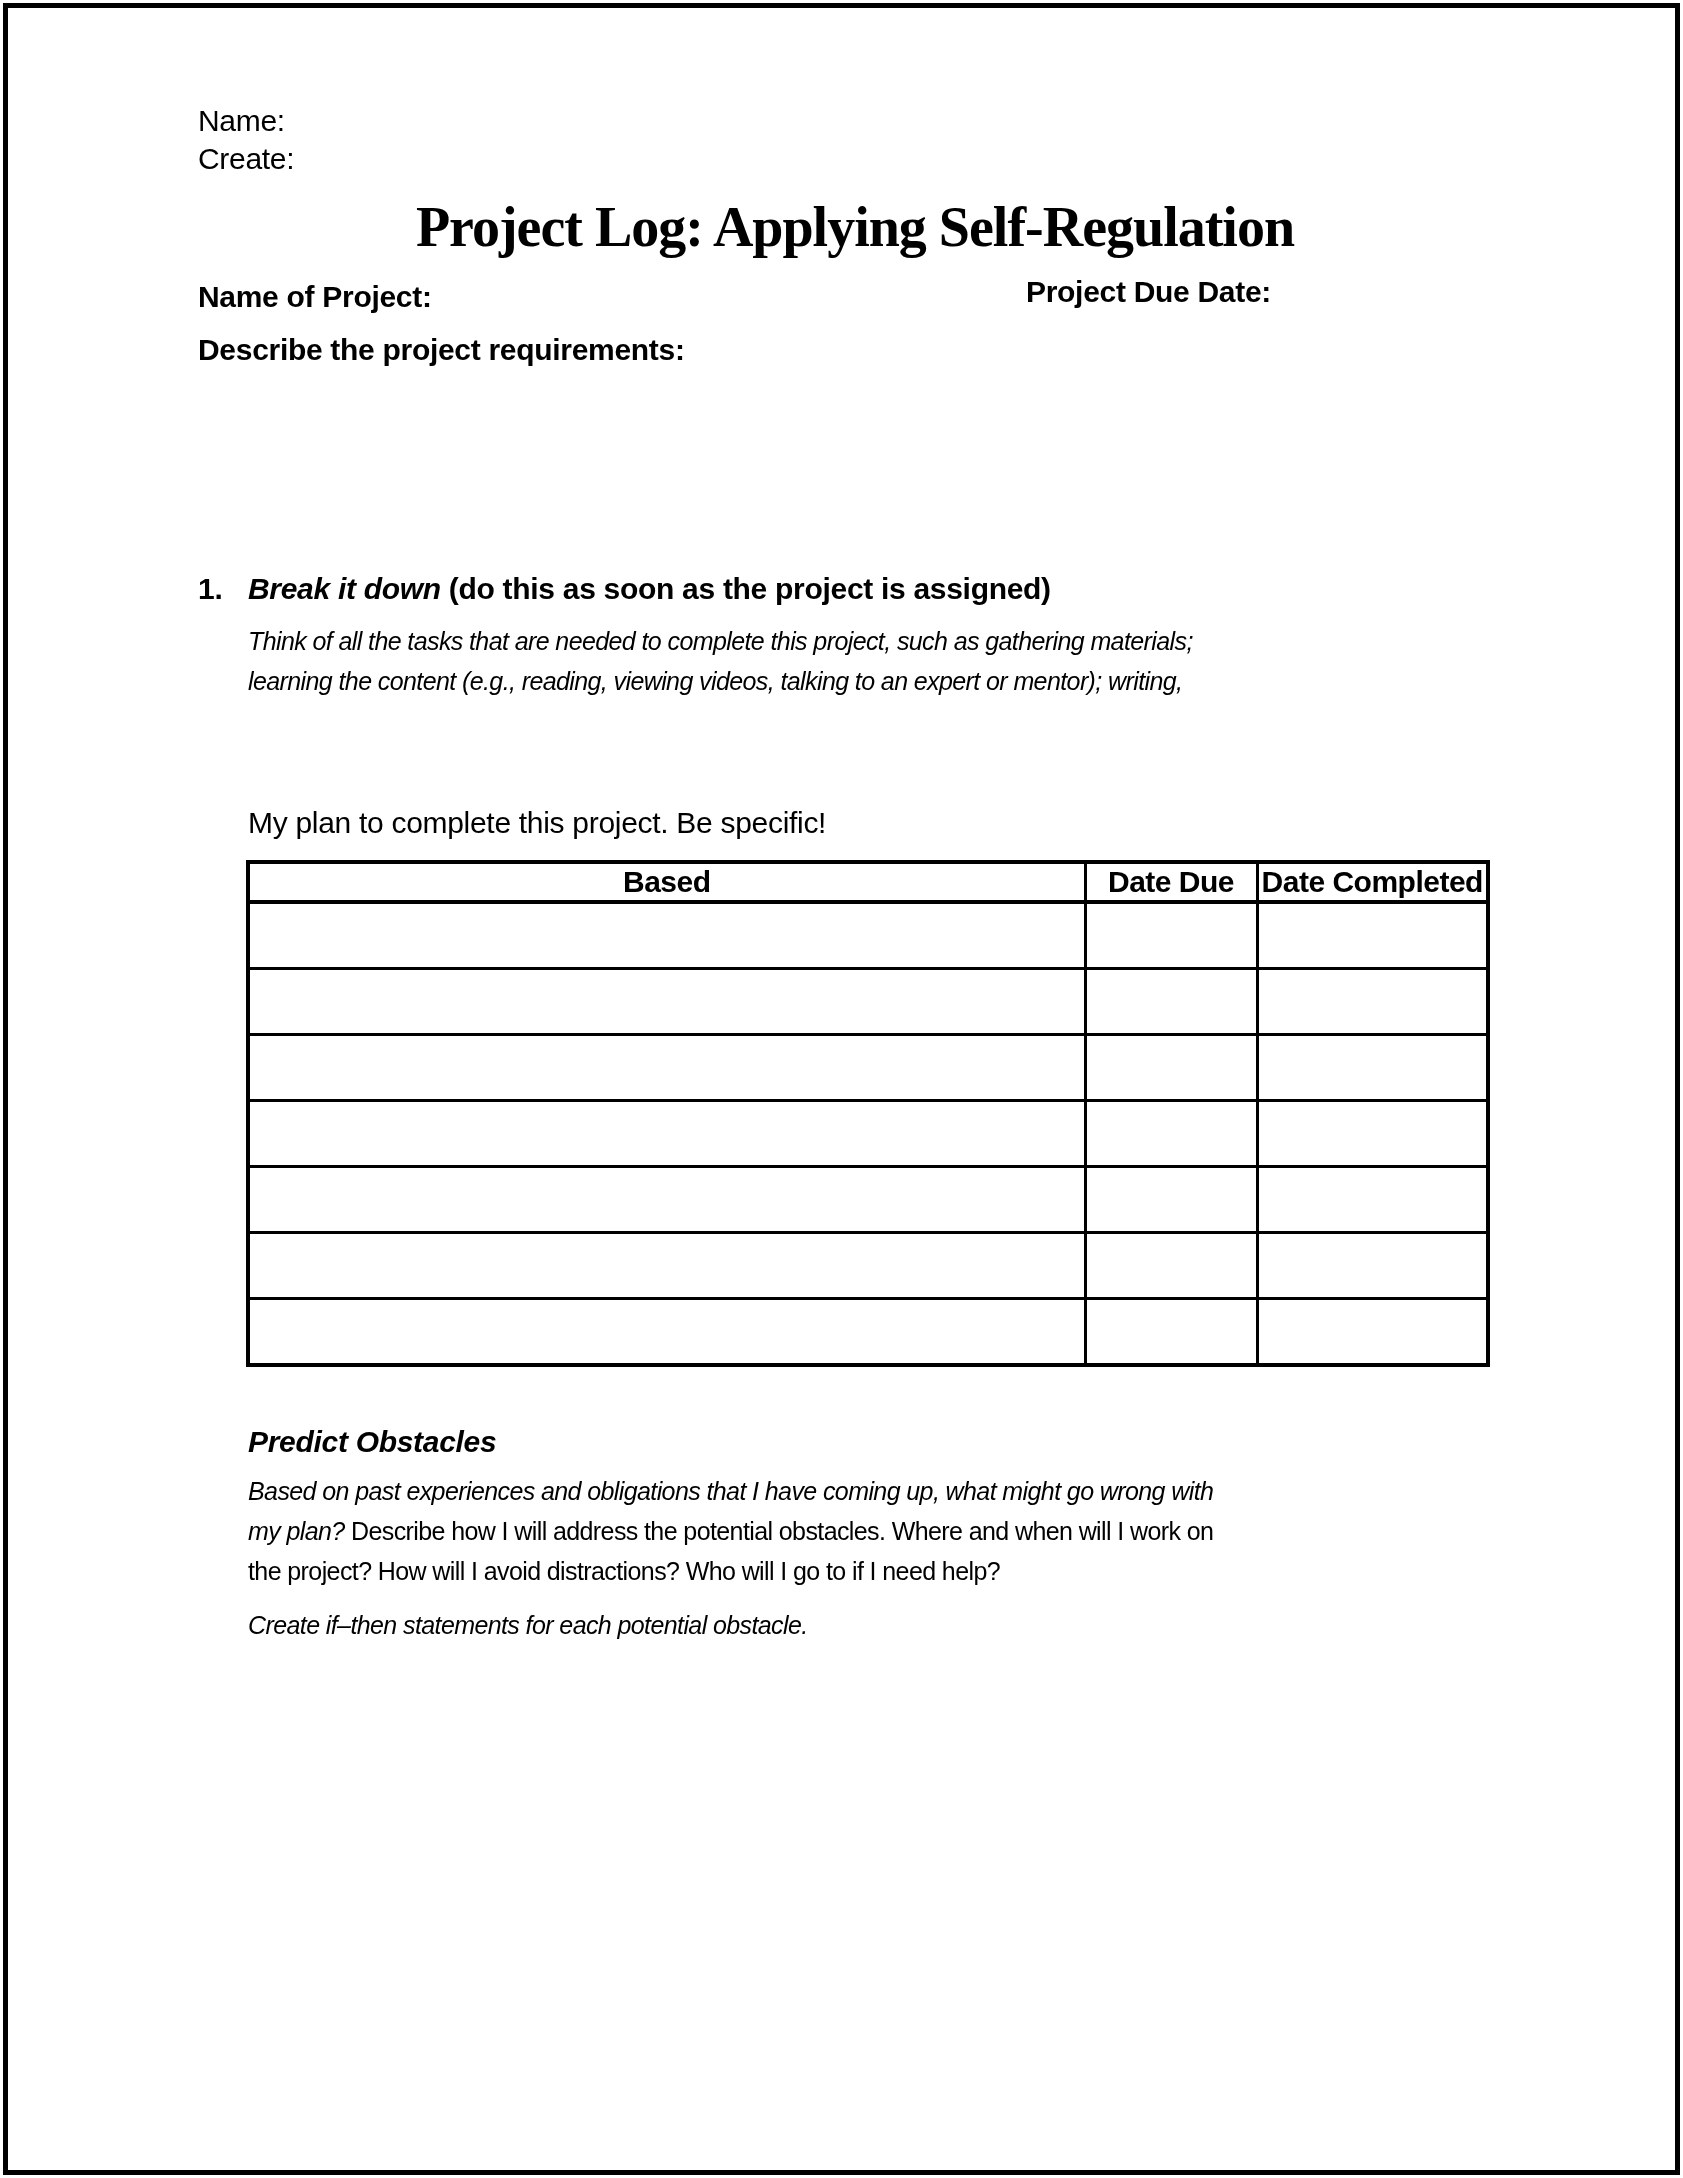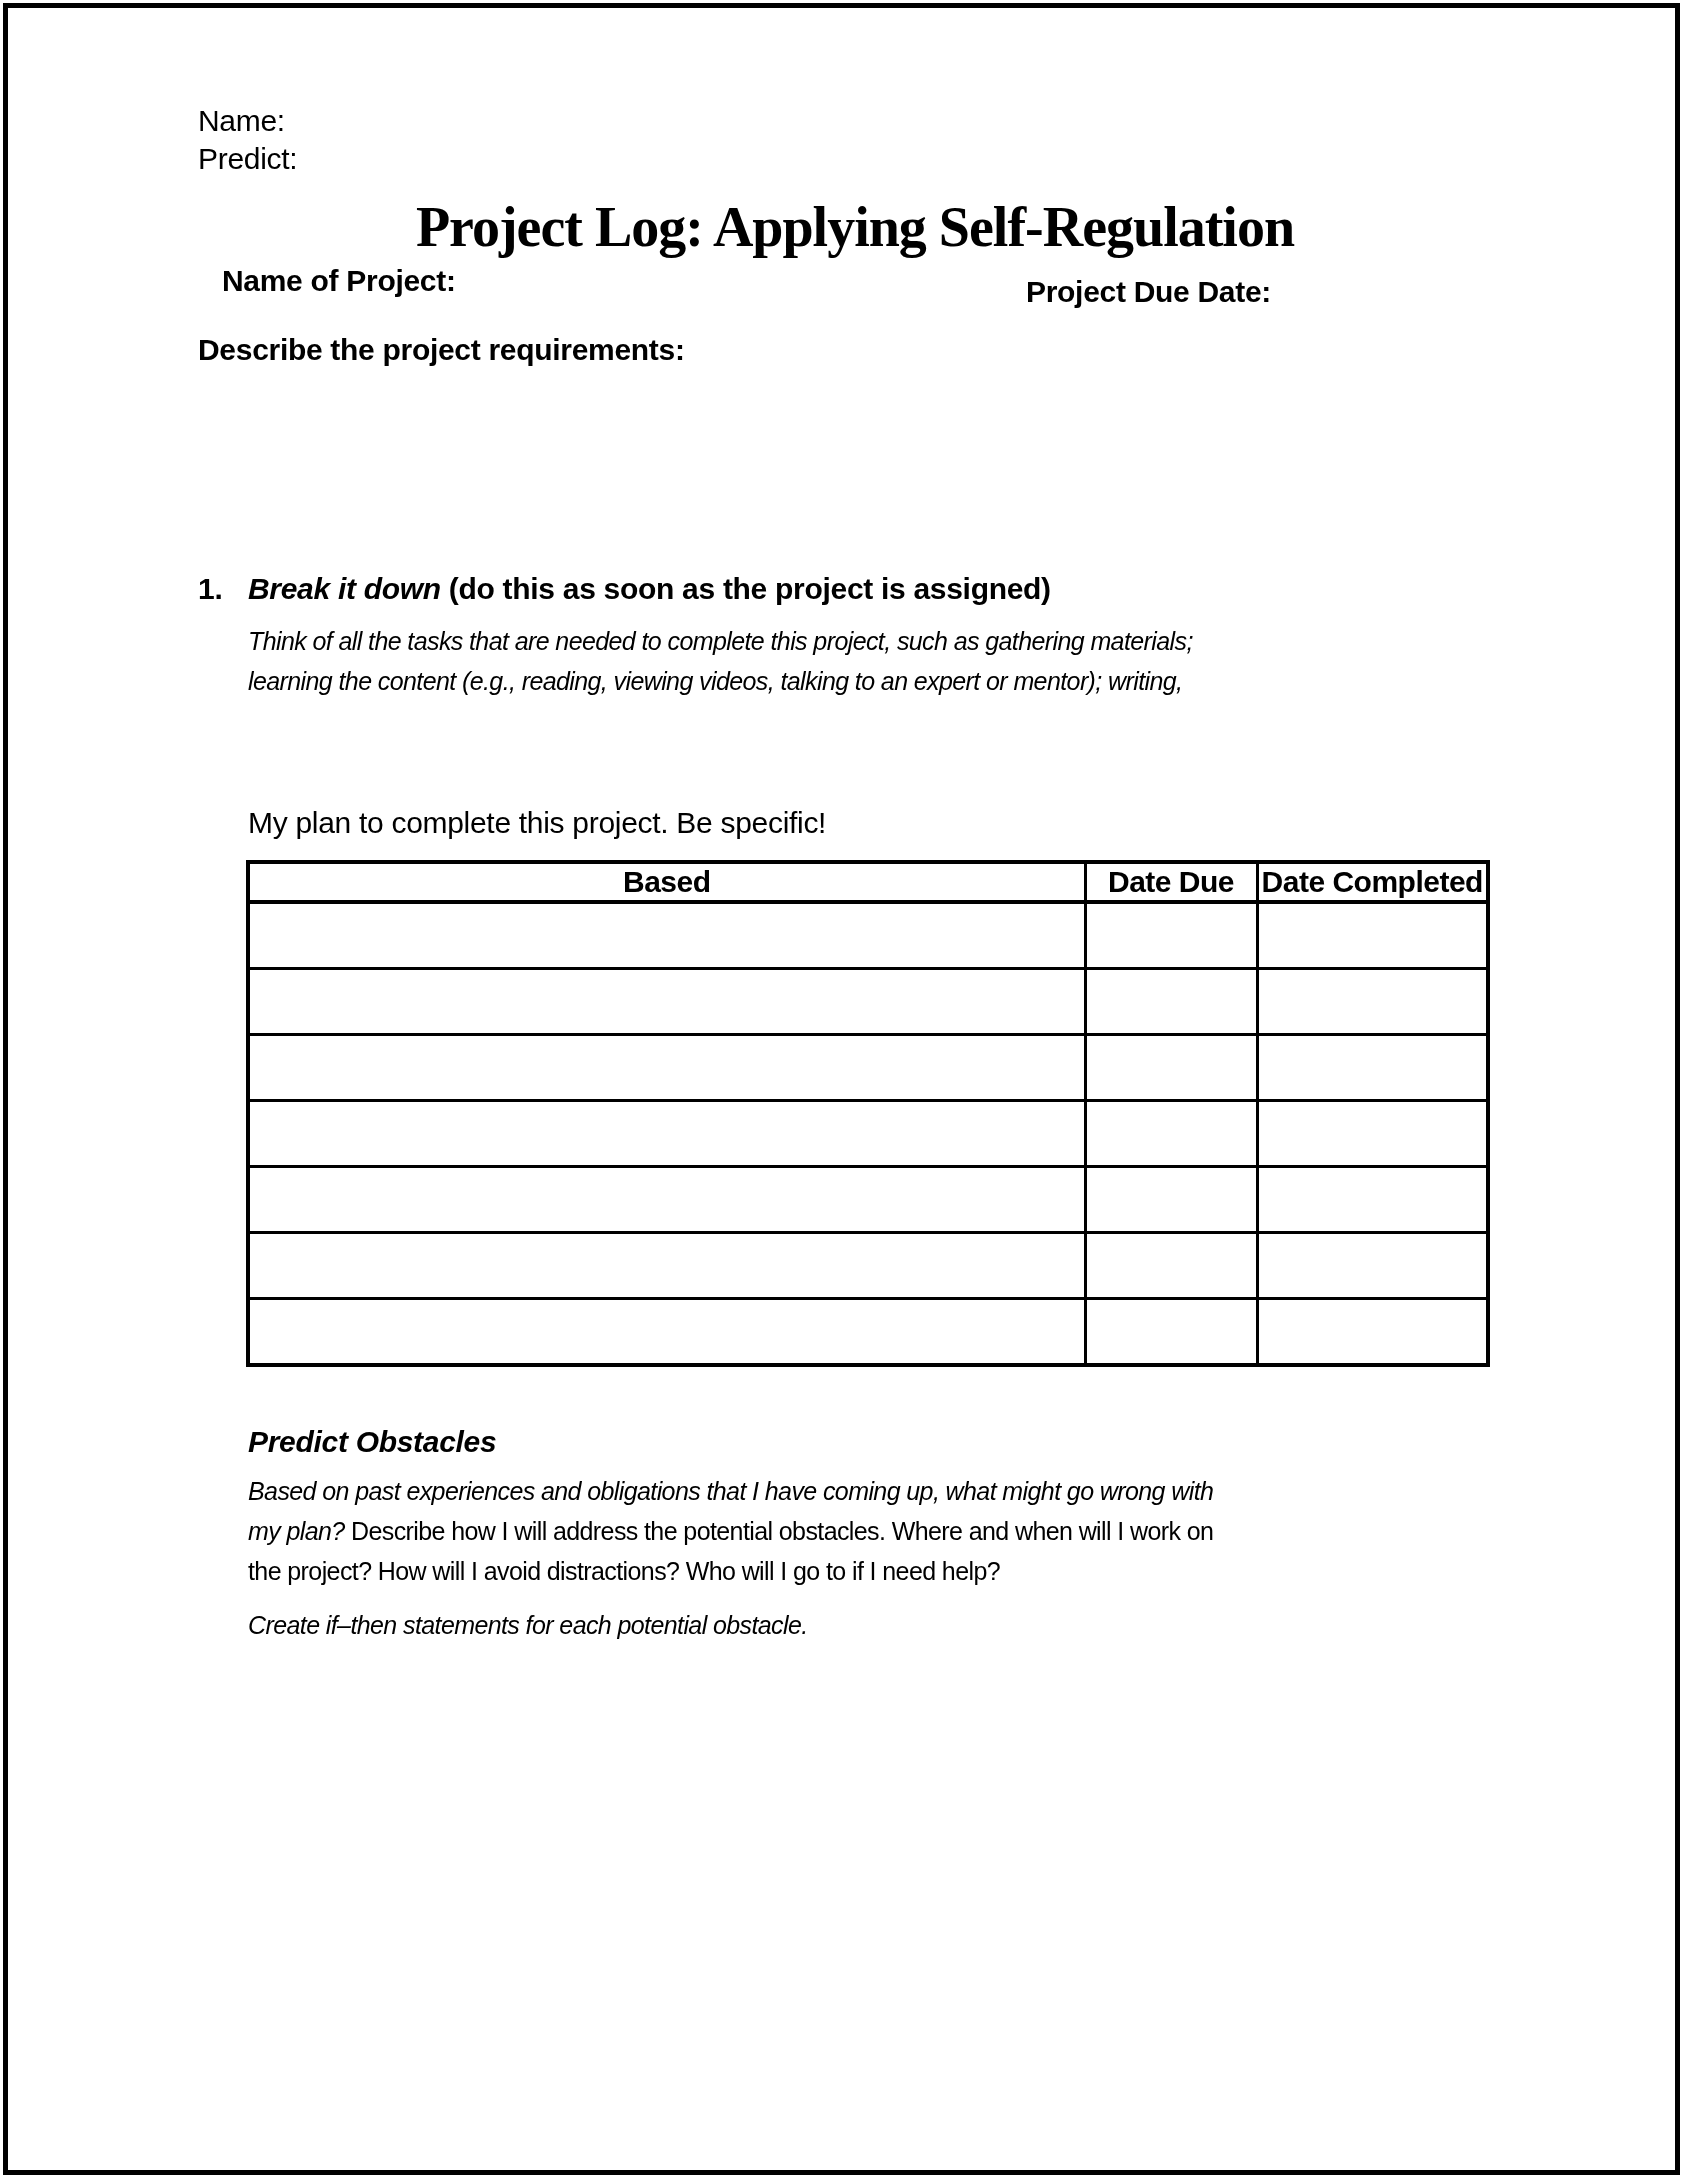--- a/index.html
+++ b/index.html
@@ -38,26 +38,26 @@
 </style>
 </head>
 <body>
 
 <div>
 
   <div class="frame"></div>
 
   <div class="abs fs30" style="left:198px;top:102px;">
     <div>Name:</div>
-    <div>Predict:</div>
+    <div>Create:</div>
   </div>
 
   <div class="abs title">Project Log: Applying Self-Regulation</div>
 
-  <div class="abs fs30 b" style="left:198px;top:262px;margin-left:24px;">Name of Project:</div>
+  <div class="abs fs30 b" style="left:198px;top:278px;">Name of Project:</div>
   <div class="abs fs30 b" style="left:1026px;top:273px;">Project Due Date:</div>
 
   <div class="abs fs30 b" style="left:198px;top:331px;">Describe the project requirements:</div>
 
   <div class="abs" style="left:186px;top:376px;width:1299px;height:188px;"></div>
 
   <div class="abs fs30 b" style="left:198px;top:570px;white-space:nowrap;">
     <span class="numwrap">1.</span><span class="i">Break it down</span><span> (do this as soon as the project is assigned)</span>
   </div>
 

